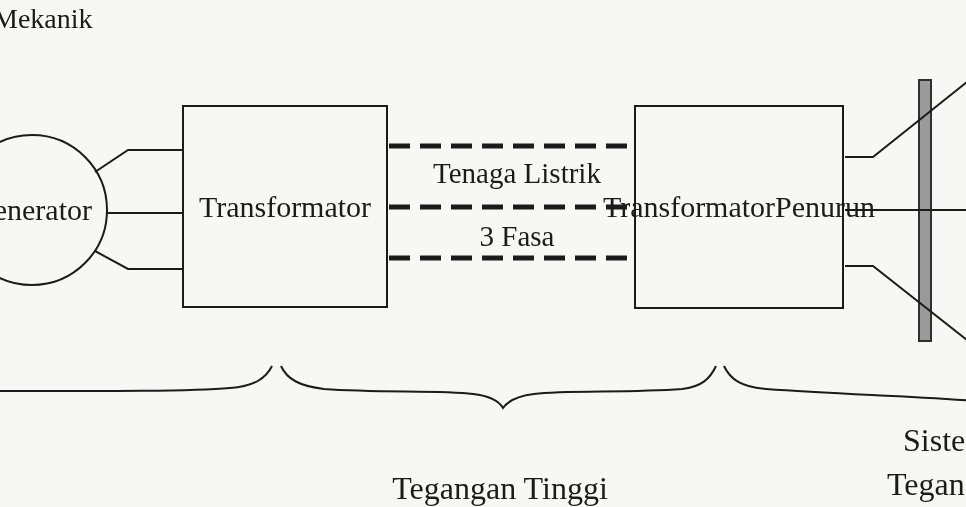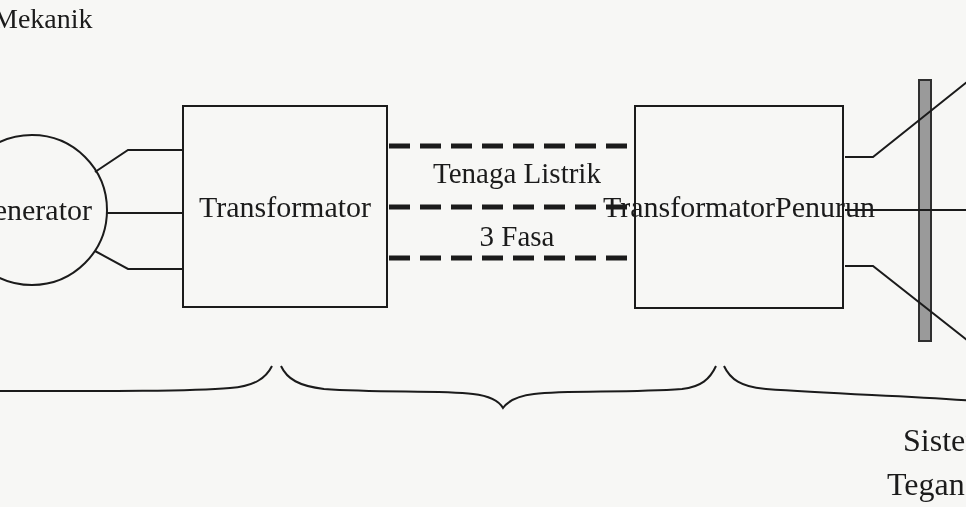--- a/index.html
+++ b/index.html
@@ -81,17 +81,18 @@
     <span>Transformator</span>
     <span>Penurun</span>
   </div>
 
   <div class="lbl lbl-mekanik">Mekanik</div>
   <div class="lbl lbl-generator">Generator</div>
 
   <div class="lbl-link lbl-link1">Tenaga Listrik</div>
   <div class="lbl-link lbl-link2">3 Fasa</div>
 
+  <div class="lbl-caption lbl-cap2">Tegangan Tinggi</div>
 
   <div class="lbl lbl-right1">Sistem</div>
   <div class="lbl lbl-right2">Tegangan</div>
 
 </div>
 
 </body></html>

